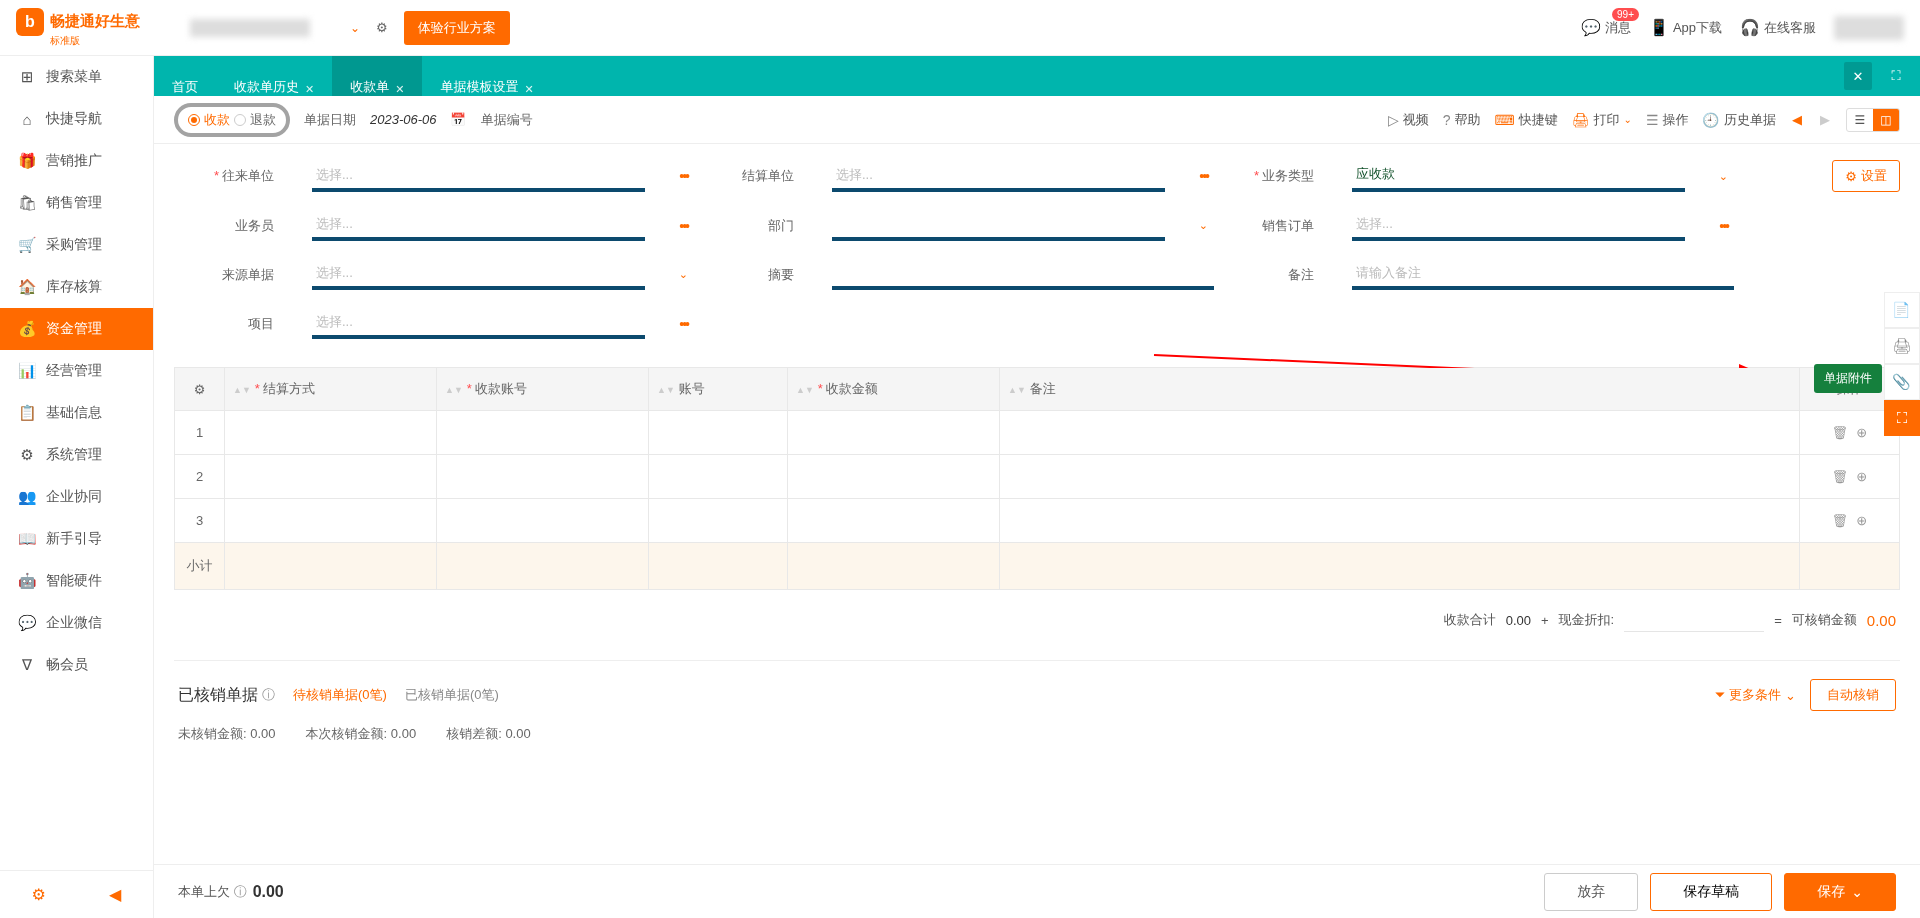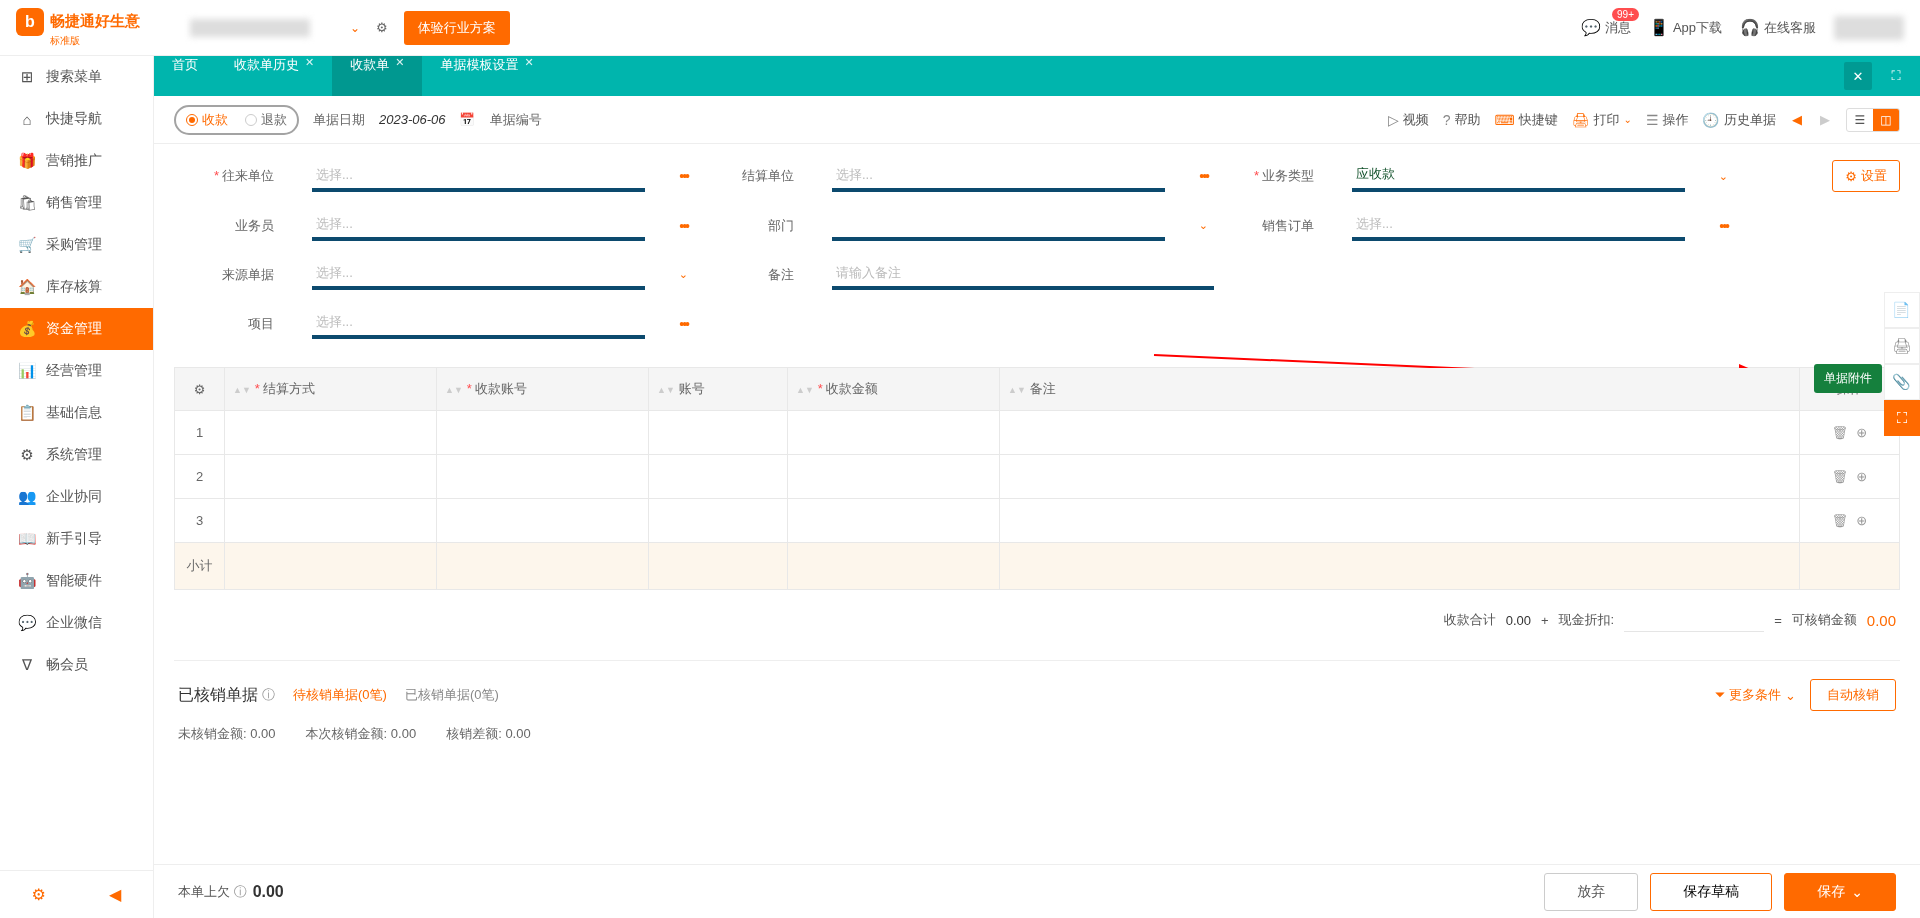--- a/index.html
+++ b/index.html
@@ -28,30 +28,30 @@
 .side-item { display: flex; align-items: center; gap: 10px; padding: 12px 18px; color: #555; cursor: pointer; font-size: 14px; }
 .side-item.active { background: #ff6a00; color: #fff; }
 .side-ico { width: 18px; text-align: center; font-size: 15px; }
 .side-footer { margin-top: auto; display: flex; justify-content: space-around; padding: 14px 0; border-top: 1px solid #eee; }
 .side-foot-ico { color: #ff6a00; cursor: pointer; font-size: 16px; }
 
 .main { flex: 1; display: flex; flex-direction: column; overflow: hidden; position: relative; }
 
 
 .tabs { height: 40px; background: #00b5ad; display: flex; align-items: center; color: #fff; }
-.tab { padding: 0 18px; height: 100%; display: flex; align-items: flex-start; gap: 6px; cursor: pointer; font-size: 13px; }
+.tab { padding: 0 18px; height: 100%; display: flex; align-items: flex-end; gap: 6px; cursor: pointer; font-size: 13px; }
 .tab.active { background: #009890; }
 .tab-close { font-size: 11px; opacity: .85; }
 .tabs-right { margin-left: auto; display: flex; align-items: center; gap: 10px; padding-right: 10px; }
 .tabs-close-all { width: 28px; height: 28px; background: rgba(0,0,0,.15); display:flex; align-items:center; justify-content:center; cursor:pointer; border-radius:2px; }
 .tabs-expand { width: 28px; height: 28px; display:flex; align-items:center; justify-content:center; cursor:pointer; }
 
 
 .doc-top { height: 48px; display: flex; align-items: center; padding: 0 20px; gap: 14px; border-bottom: 1px solid #eee; background: #fff; }
-.radio-grp { display: flex; align-items: center; gap: 17px; border: 2px solid #a3a3a3; border-radius: 20px; padding: 4px 10px; }
+.radio-grp { display: flex; align-items: center; gap: 4px; border: 4px solid #a3a3a3; border-radius: 20px; padding: 4px 10px; }
 .radio-item { display: flex; align-items: center; gap: 4px; cursor: pointer; color: #666; font-size: 13px; }
 .radio-dot { width: 12px; height: 12px; border: 1px solid #ccc; border-radius: 50%; display:inline-block; position:relative; }
 .radio-dot.on { border-color: #ff6a00; }
 .radio-dot.on::after { content:''; position:absolute; inset:2px; background:#ff6a00; border-radius:50%; }
 .doc-lbl { color: #666; font-size: 13px; }
 .doc-date { color: #333; font-size: 13px; font-style: italic; }
 .cal-ico { color: #ff6a00; cursor: pointer; }
 .doc-tools { margin-left: auto; display: flex; align-items: center; gap: 14px; color: #555; }
 .tool-item { display:flex; align-items:center; gap:4px; cursor:pointer; font-size:13px; }
 .tool-ico { color: #ff6a00; font-size: 14px; }
@@ -341,20 +341,24 @@
             <span class="fmore">•••</span>
           </div>
         </div>
         <div class="form-row">
           <div class="form-cell">
             <div class="flabel"><span>来源单据</span></div>
             <input class="finput" placeholder="选择..." style="">
             <span class="fcaret">⌄</span>
           </div>
           <div class="form-cell">
+            <div class="flabel"><span>摘要</span></div>
+            <input class="finput" style="">
+          </div>
+          <div class="form-cell">
             <div class="flabel"><span>备注</span></div>
             <input class="finput" placeholder="请输入备注" style="">
           </div>
         </div>
         <div class="form-row">
           <div class="form-cell">
             <div class="flabel"><span>项目</span></div>
             <input class="finput" placeholder="选择..." style="">
             <span class="fmore">•••</span>
           </div>

